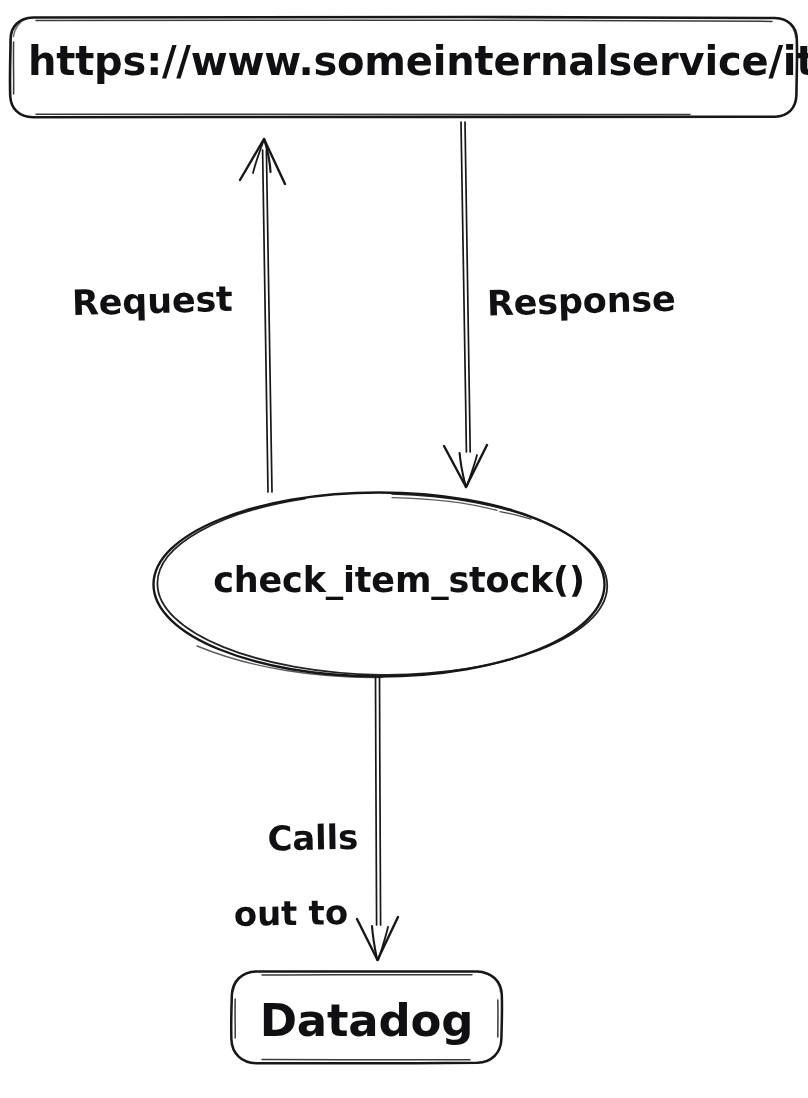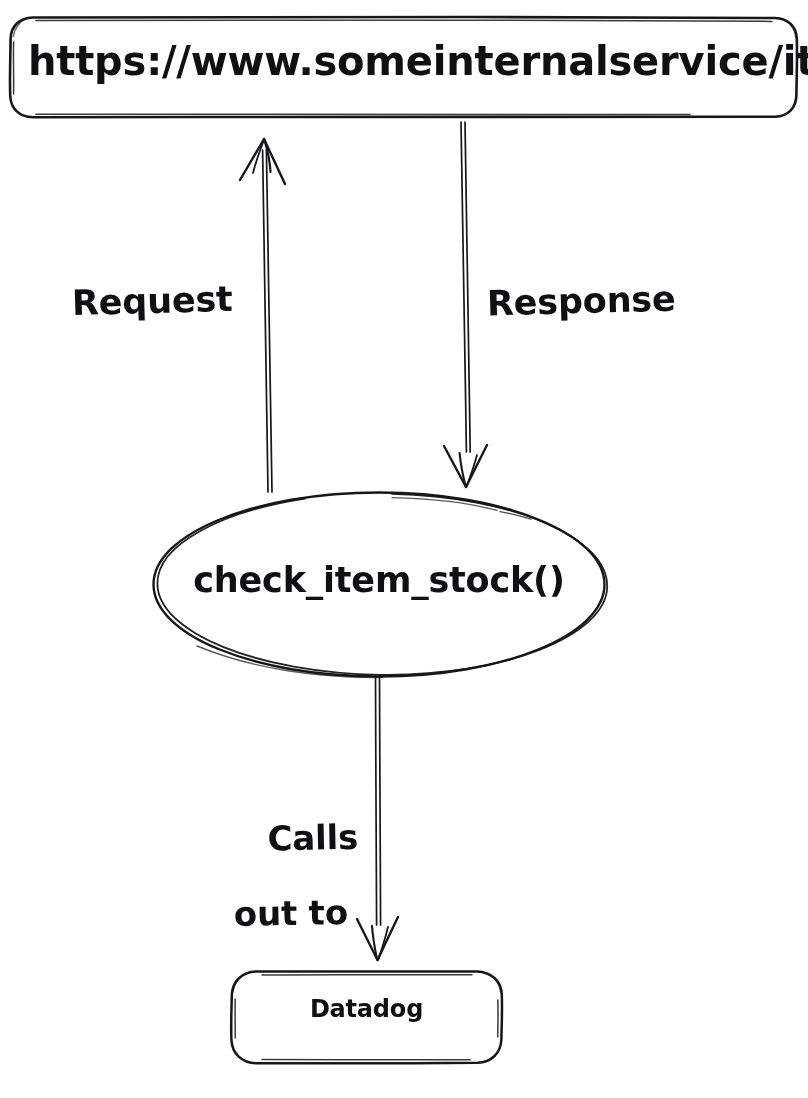--- a/index.html
+++ b/index.html
@@ -66,39 +66,40 @@
     font-weight: 700;
     transform: rotate(-1.5deg);
   }
   #function-label {
     left: 153px;
     top: 562px;
     width: 452px;
     text-align: center;
     font-size: 35px;
     font-weight: 700;
+    padding-left: 20px;
   }
   #calls-label {
     left: 222px;
     top: 785px;
     font-size: 34px;
     font-weight: 700;
     text-align: center;
     transform: rotate(-1deg);
   }
   #calls-label .line2 {
     display: block;
     margin-top: 4px;
   }
   #datadog-label {
     left: 231px;
     top: 997px;
     width: 271px;
     text-align: center;
-    font-size: 24px;
+    font-size: 45px;
     font-weight: 700;
   }
 </style>
 </head>
 <body>
 
 <div id="diagram-root">
 
   <svg id="diagram-svg" viewBox="0 0 808 1098" xmlns="http://www.w3.org/2000/svg">
 

